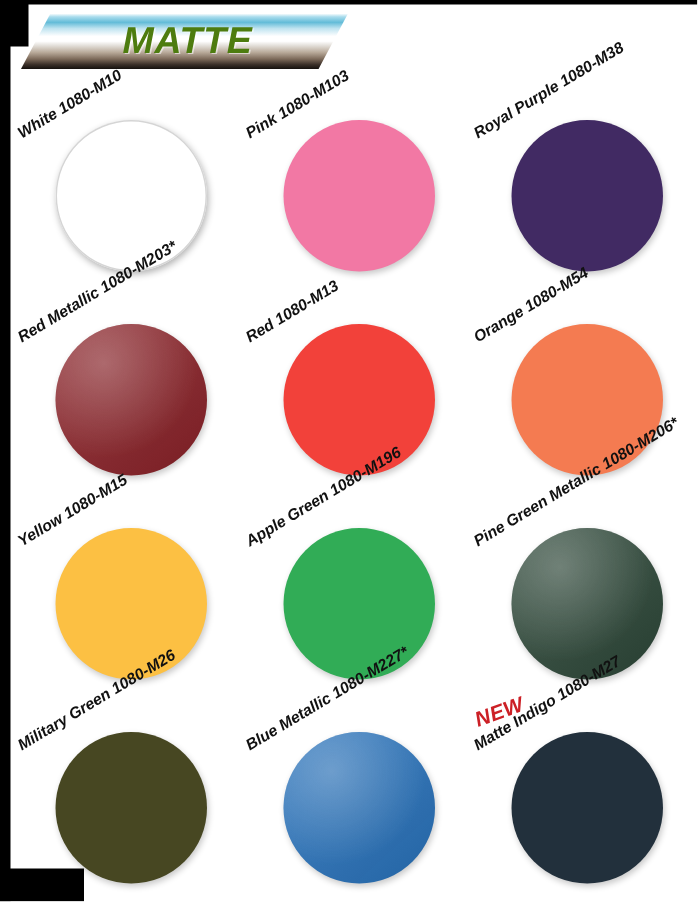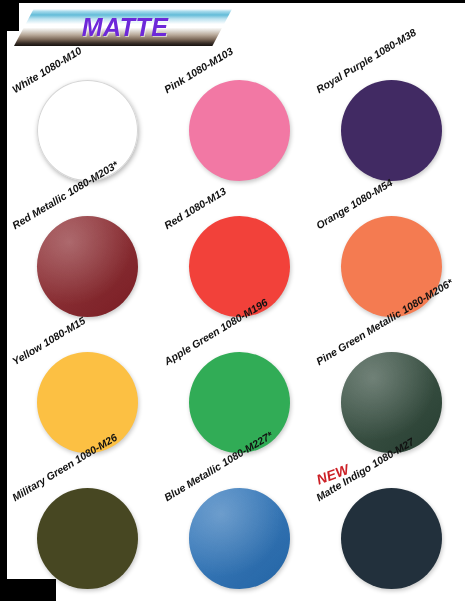--- a/index.html
+++ b/index.html
@@ -78,21 +78,21 @@
     left: 0; top: 0;
     width: 100%; height: 100%;
     display: flex;
     align-items: center;
     justify-content: center;
     font-family: "Liberation Sans", sans-serif;
     font-size: 25px;
     font-weight: bold;
     font-style: italic;
     letter-spacing: 0.5px;
-    color: #6d28d9;
+    color: #4d7c0f;
     text-shadow: 1px 1px 0 rgba(255,255,255,0.55);
     transform: translateX(2px);
   }
 
   
   .grid {
     position: absolute;
     left: 7px;
     top: 50px;
     width: 458px;

